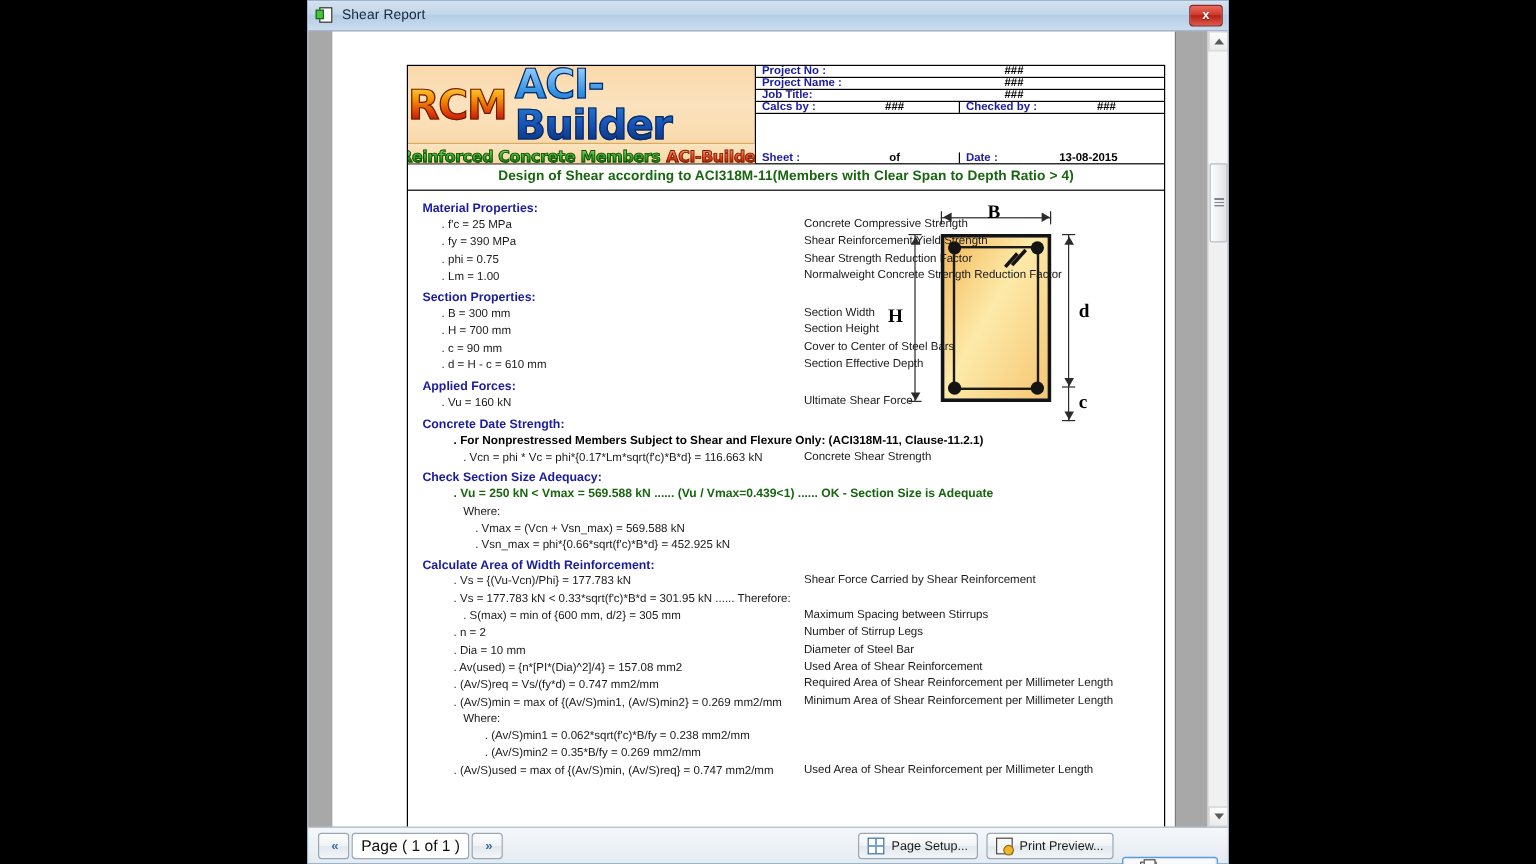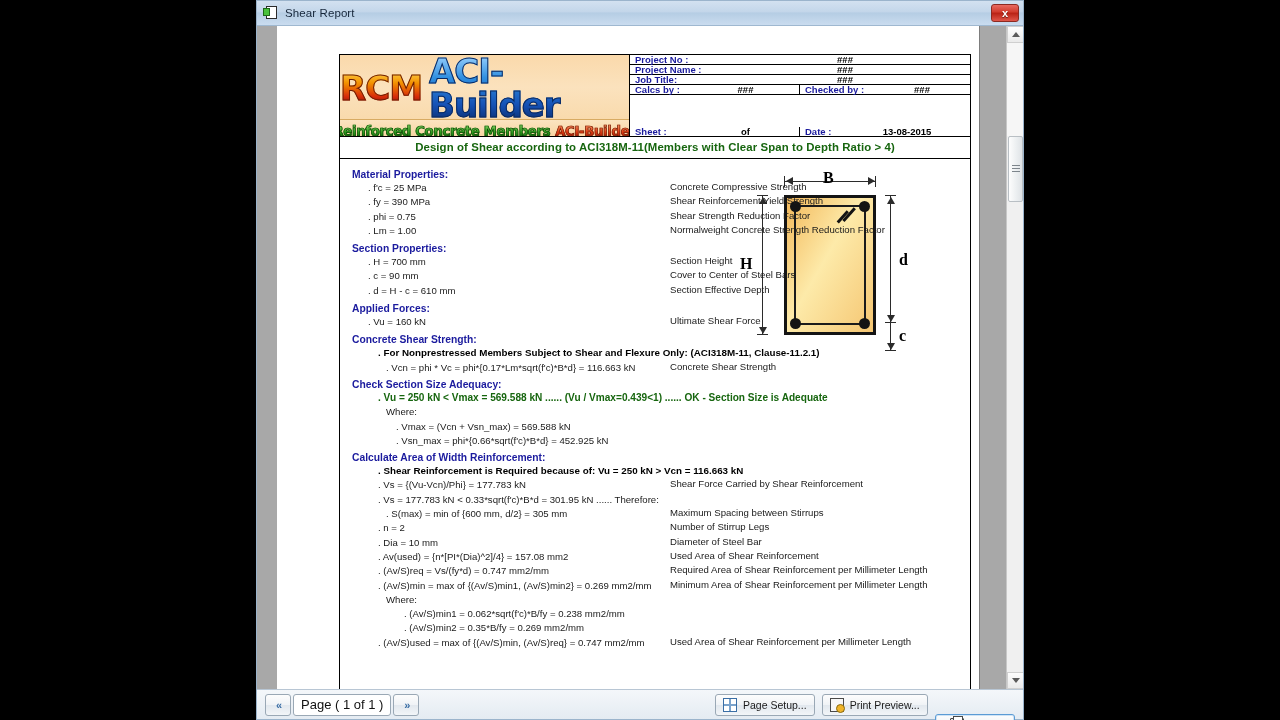--- a/index.html
+++ b/index.html
@@ -474,53 +474,56 @@
                 <div class="line i1">. phi  = 0.75</div>
                 <div class="dcol" style="top:0">Shear Strength Reduction Factor</div>
               </div>
             <div class="row">
                 <div class="line i1">. Lm  = 1.00</div>
                 <div class="dcol" style="top:0">Normalweight Concrete Strength Reduction Factor</div>
               </div>
 
             <div class="sec" style="margin-top:5px">Section Properties:</div>
             <div class="row">
+                <div class="line i1">. B = 300 mm</div>
+                <div class="dcol" style="top:0">Section Width</div>
+              </div>
+            <div class="row">
                 <div class="line i1">. H = 700 mm</div>
                 <div class="dcol" style="top:0">Section Height</div>
               </div>
             <div class="row">
                 <div class="line i1">. c = 90 mm</div>
                 <div class="dcol" style="top:0">Cover to Center of Steel Bars</div>
               </div>
             <div class="row">
                 <div class="line i1">. d = H - c = 610 mm</div>
                 <div class="dcol" style="top:0">Section Effective Depth</div>
               </div>
 
             <div class="sec" style="margin-top:5px">Applied Forces:</div>
             <div class="row">
                 <div class="line i1">. Vu  = 160 kN</div>
                 <div class="dcol" style="top:0">Ultimate Shear Force</div>
               </div>
 
-            <div class="sec" style="margin-top:5px">Concrete Shear Strength:</div>
+            <div class="sec" style="margin-top:5px">Concrete Date Strength:</div>
             <div class="line i2 blkbold" style="font-size:9.8px">. For Nonprestressed Members Subject to Shear and Flexure Only: (ACI318M-11, Clause-11.2.1)</div>
             <div class="row">
                 <div class="line i3">. Vcn = phi * Vc = phi*{0.17*Lm*sqrt(f'c)*B*d} = 116.663 kN</div>
                 <div class="dcol" style="top:0">Concrete Shear Strength</div>
               </div>
 
             <div class="sec" style="margin-top:4px">Check Section Size Adequacy:</div>
             <div class="line i2 green">. Vu = 250 kN &lt; Vmax =  569.588 kN  ...... (Vu / Vmax=0.439&lt;1) ...... OK - Section Size is Adequate</div>
             <div class="line i3">Where:</div>
             <div class="line i4">. Vmax = (Vcn + Vsn_max) = 569.588 kN</div>
             <div class="line i4">. Vsn_max = phi*{0.66*sqrt(f'c)*B*d} = 452.925 kN</div>
 
             <div class="sec" style="margin-top:4px">Calculate Area of Width Reinforcement:</div>
-            <div class="line i2 blkbold" style="font-size:9.8px">. Shear Reinforcement is Required because of: Vu = 250 kN &gt; Vcn = 116.663 kN</div>
 
             <div class="row">
                 <div class="line i2">. Vs = {(Vu-Vcn)/Phi} = 177.783 kN</div>
                 <div class="dcol" style="top:0">Shear Force Carried by Shear Reinforcement</div>
               </div>
             <div class="row">
                 <div class="line i2">. Vs = 177.783 kN &lt; 0.33*sqrt(f'c)*B*d = 301.95 kN ...... Therefore:</div>
               </div>
             <div class="row">
                 <div class="line i3">. S(max) = min of {600 mm, d/2} = 305 mm</div>

